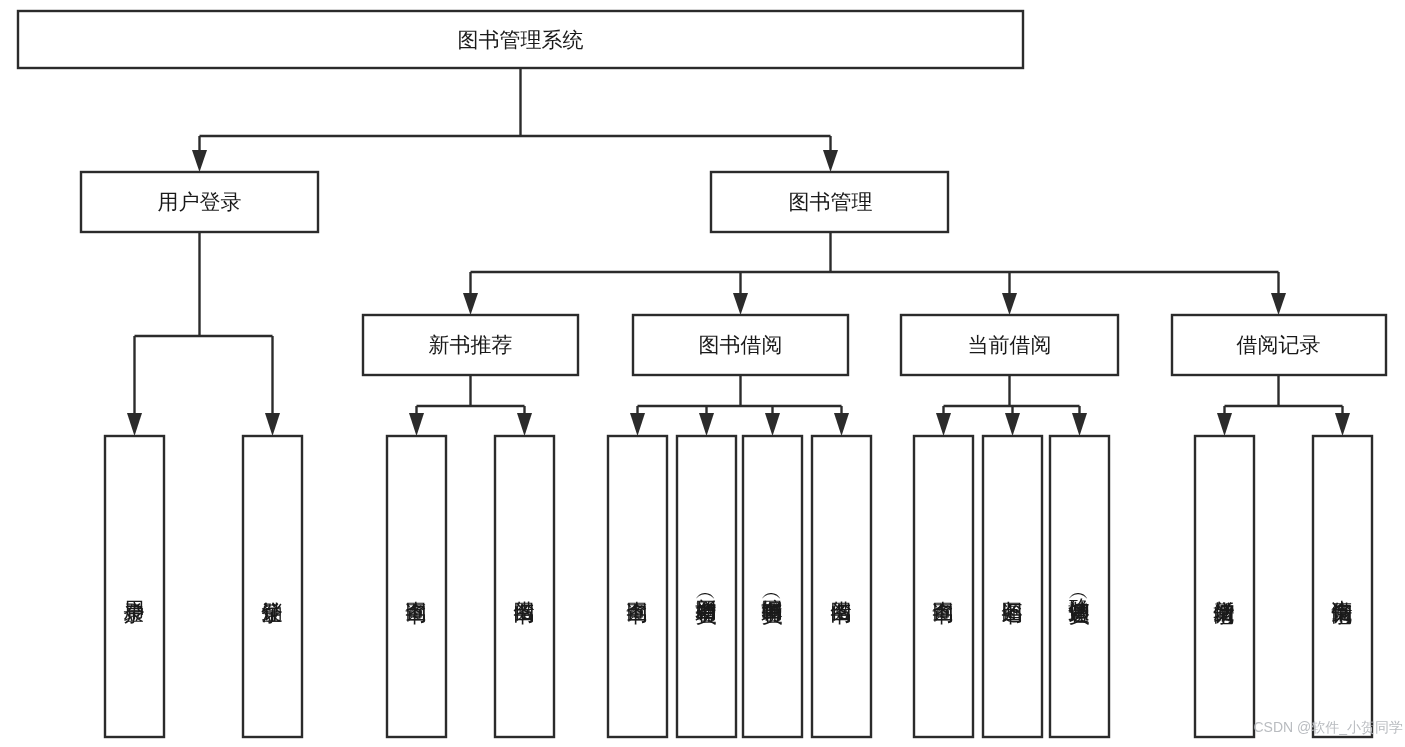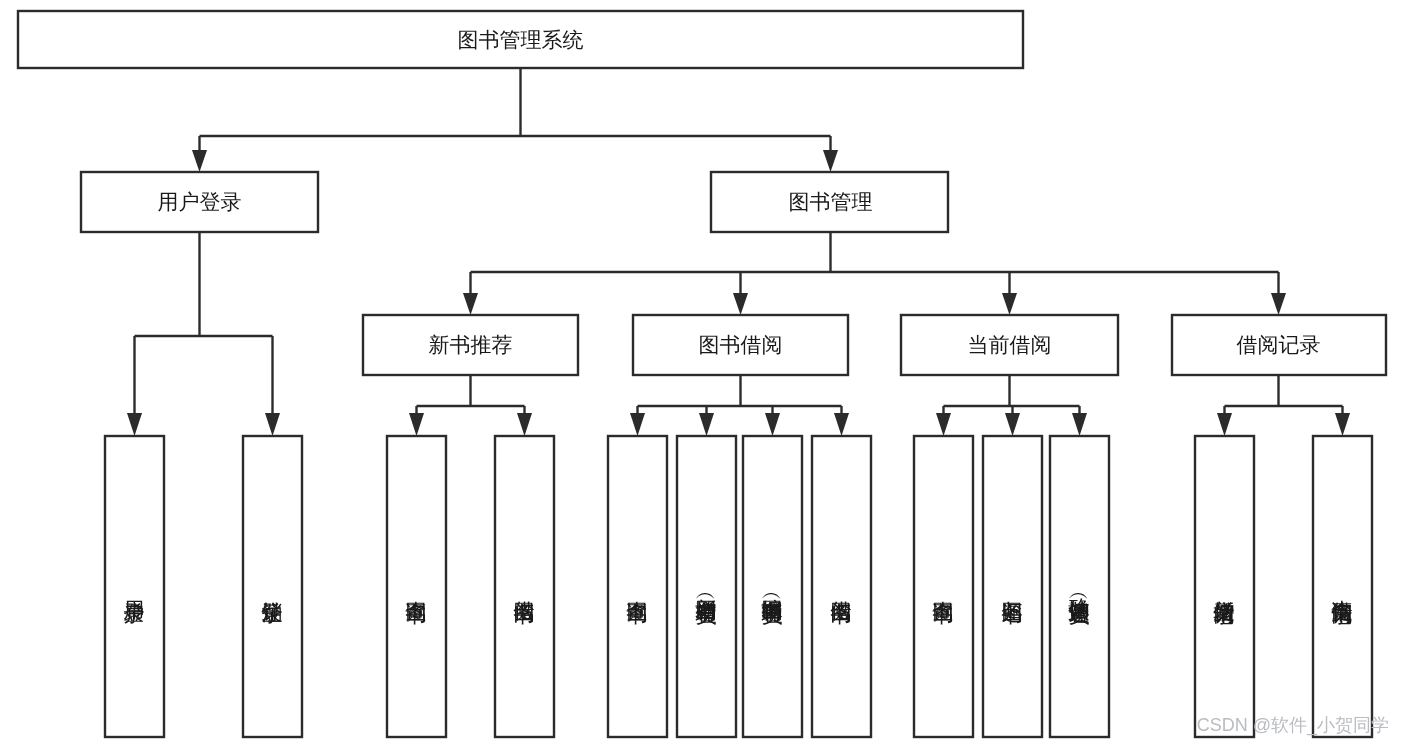--- a/index.html
+++ b/index.html
@@ -54,24 +54,24 @@
     font-family: "Liberation Sans", "DejaVu Sans", sans-serif;
     font-size: 21px;
     fill: #1a1a1a;
     writing-mode: vertical-rl;
     text-orientation: upright;
     text-anchor: middle;
     letter-spacing: 1px;
   }
   .watermark-text {
     position: absolute;
-    right: 16px;
+    right: 2px;
     bottom: 10px;
     font-family: "Liberation Sans", "DejaVu Sans", sans-serif;
-    font-size: 18px;
+    font-size: 14px;
     color: #b9bcc0;
     white-space: nowrap;
     user-select: none;
     pointer-events: none;
   }
 </style>
 </head>
 <body>
 
 <div id="diagram-root">

